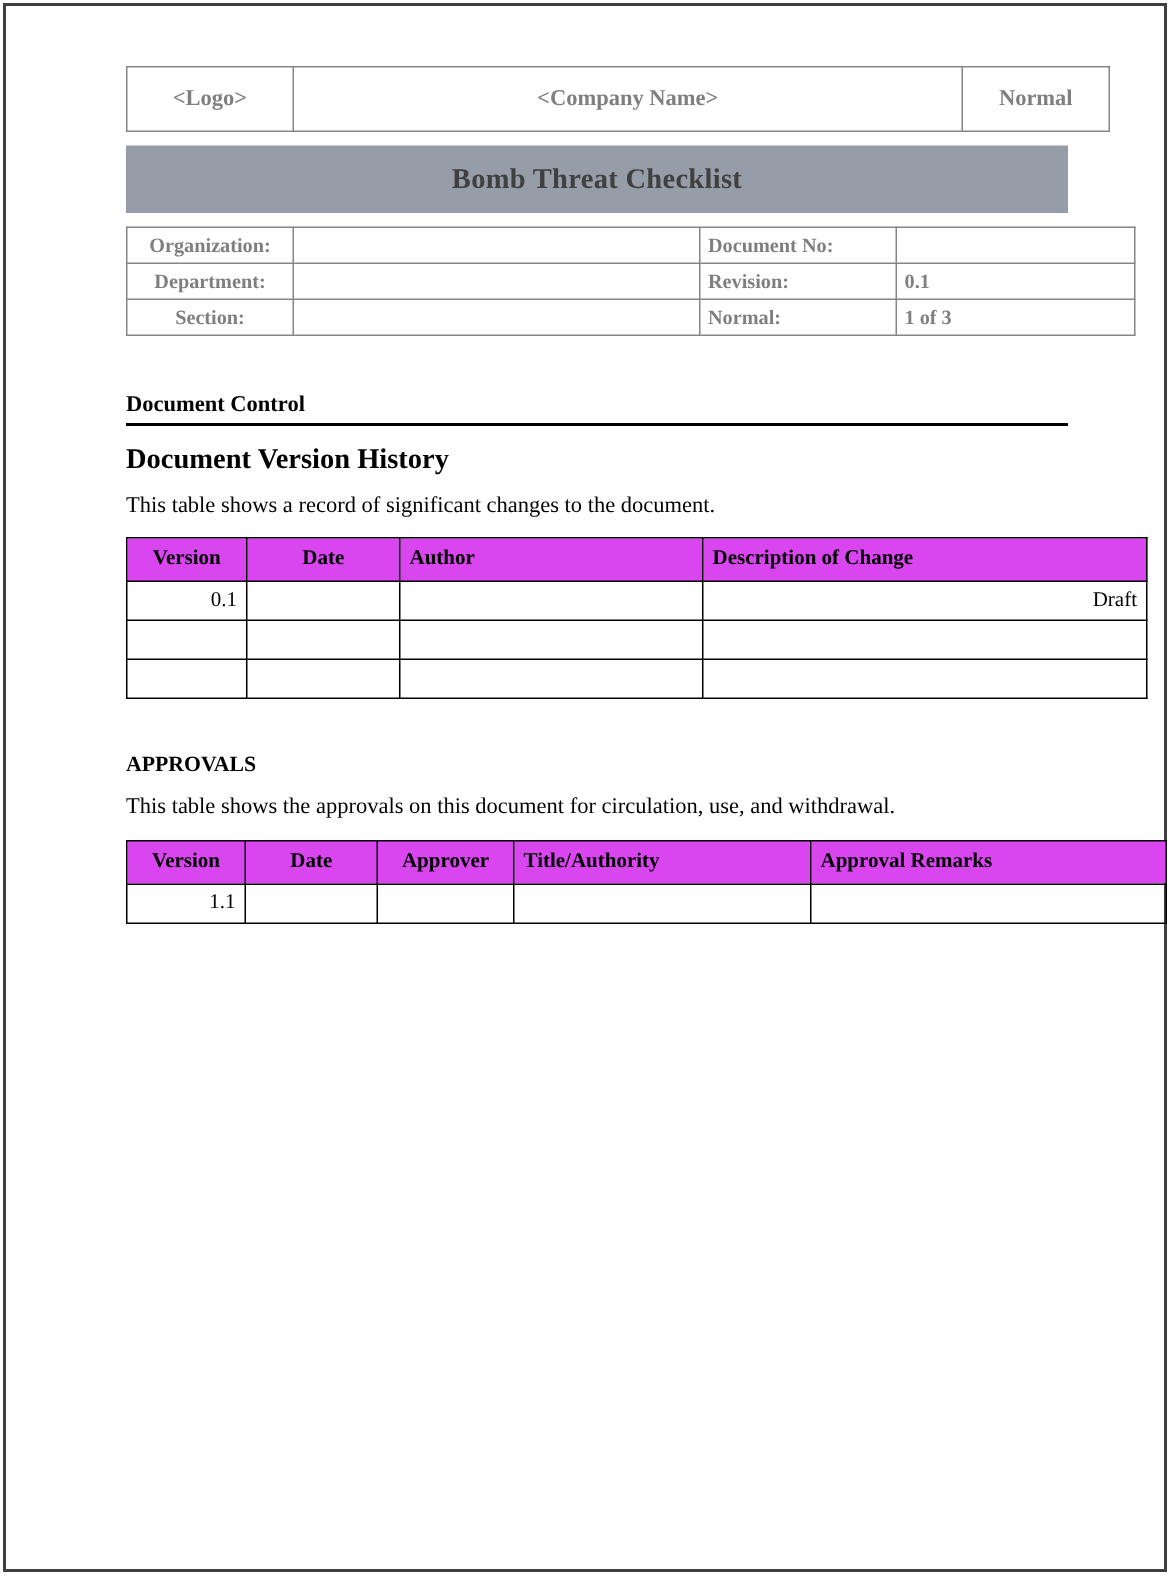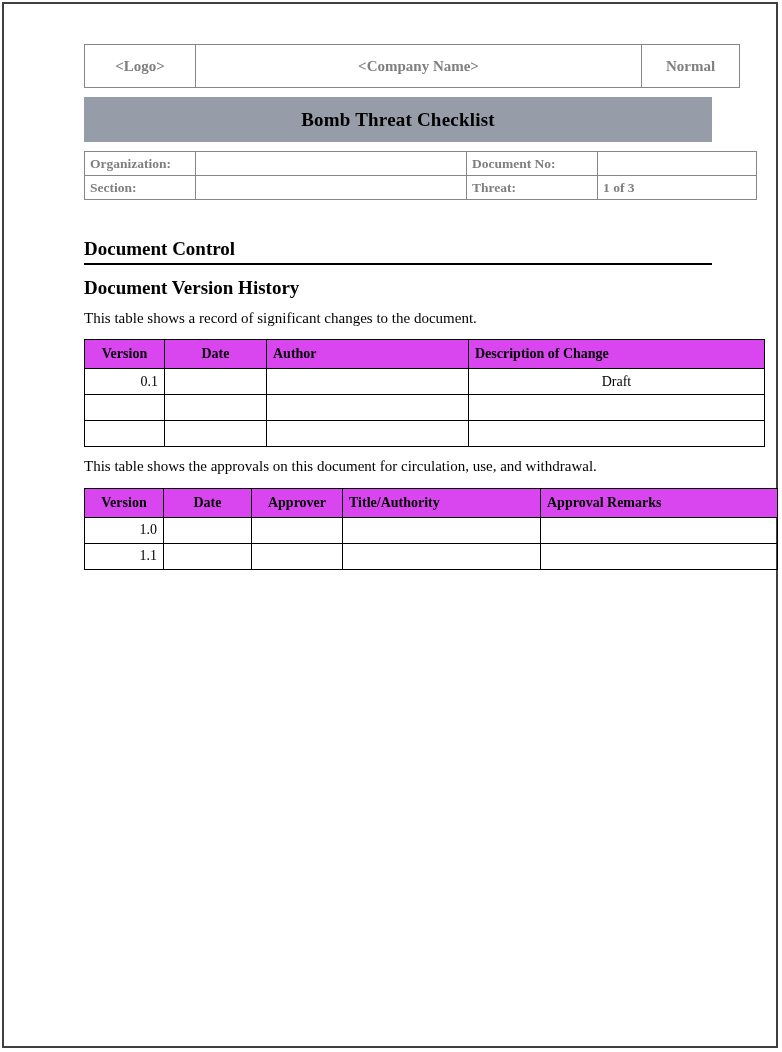--- a/index.html
+++ b/index.html
@@ -50,21 +50,21 @@
   td.hdr-logo  { width: 102px; }
   td.hdr-comp  { width: 437px; }
   td.hdr-norm  { width: 89px; font-weight: normal; font-size: 14.5px; }
 
   
   .banner {
     margin-top: 9px;
     width: 628px;
     height: 45px;
     background: #969ca8;
-    color: #000000;
+    color: #404040;
     font-weight: bold;
     font-size: 19px;
     display: flex;
     align-items: center;
     justify-content: center;
     letter-spacing: .2px;
   }
 
   
   table.info {
@@ -75,30 +75,30 @@
   }
   table.info td {
     border: 1px solid #868686;
     height: 21px;
     font-weight: bold;
     font-size: 13.5px;
     color: #7f7f7f;
     padding: 1px 5px;
     vertical-align: middle;
   }
-  .info-c1 { width: 100px; }
+  .info-c1 { width: 100px; text-align: center; }
   .info-c2 { width: 260px; }
   .info-c3 { width: 120px; }
   .info-c4 { width: 148px; }
 
   
   .h-control {
     margin-top: 38px;
     font-weight: bold;
-    font-size: 19px;
+    font-size: 15px;
     padding-bottom: 3px;
     border-bottom: 2px solid #000000;
     width: 628px;
     box-sizing: border-box;
   }
   .h-sub {
     margin-top: 12px;
     font-weight: bold;
     font-size: 19px;
   }
@@ -128,21 +128,21 @@
   }
   table.grid th {
     background: #d946ef;
     font-weight: bold;
     height: 24px;
   }
   table.grid td { height: 21px; }
   .th-center { text-align: center; }
   .th-left   { text-align: left; }
   .cell-ver  { text-align: right; padding-right: 28px; }
-  .cell-left { text-align: center; }
+  .cell-left { text-align: right; }
 
   
   .vh-c1 { width: 67px; }
   .vh-c2 { width: 89px; }
   .vh-c3 { width: 189px; }
   .vh-c4 { width: 283px; }
 
   
   .ap-c1 { width: 66px; }
   .ap-c2 { width: 75px; }
@@ -173,23 +173,29 @@
 
     <table class="info">
       <tbody>
           <tr>
         <td class="info-c1">Organization:</td>
         <td class="info-c2"></td>
         <td class="info-c3">Document No:</td>
         <td class="info-c4"></td>
       </tr>
       <tr>
+        <td class="info-c1">Department:</td>
+        <td class="info-c2"></td>
+        <td class="info-c3">Revision:</td>
+        <td class="info-c4">0.1</td>
+      </tr>
+      <tr>
         <td class="info-c1">Section:</td>
         <td class="info-c2"></td>
-        <td class="info-c3">Threat:</td>
+        <td class="info-c3">Normal:</td>
         <td class="info-c4">1 of 3</td>
       </tr>
     </tbody>
       </table>
 
     <div class="h-control">Document Control</div>
 
     <div class="h-sub">Document Version History</div>
     <div class="para">This table shows a record of significant changes to the document.</div>
 
@@ -215,39 +221,33 @@
       </tr>
       <tr>
         <td class="cell-ver"></td>
         <td class="cell-left"></td>
         <td class="cell-left"></td>
         <td class="cell-left"></td>
       </tr>
     </tbody>
       </table>
 
+    <div class="h-approvals">APPROVALS</div>
     <div class="para">This table shows the approvals on this document for circulation, use, and withdrawal.</div>
 
     <table class="grid">
       <tbody>
           <tr>
         <th class="ap-c1 th-center">Version</th>
         <th class="ap-c2 th-center">Date</th>
         <th class="ap-c3 th-center">Approver</th>
         <th class="ap-c4 th-left">Title/Authority</th>
         <th class="ap-c5 th-left">Approval Remarks</th>
       </tr>
       <tr>
-        <td class="cell-ver-ap">1.0</td>
-        <td class="cell-left"></td>
-        <td class="cell-left"></td>
-        <td class="cell-left"></td>
-        <td class="cell-left"></td>
-      </tr>
-      <tr>
         <td class="cell-ver-ap">1.1</td>
         <td class="cell-left"></td>
         <td class="cell-left"></td>
         <td class="cell-left"></td>
         <td class="cell-left"></td>
       </tr>
     </tbody>
       </table>
 
   </div>

